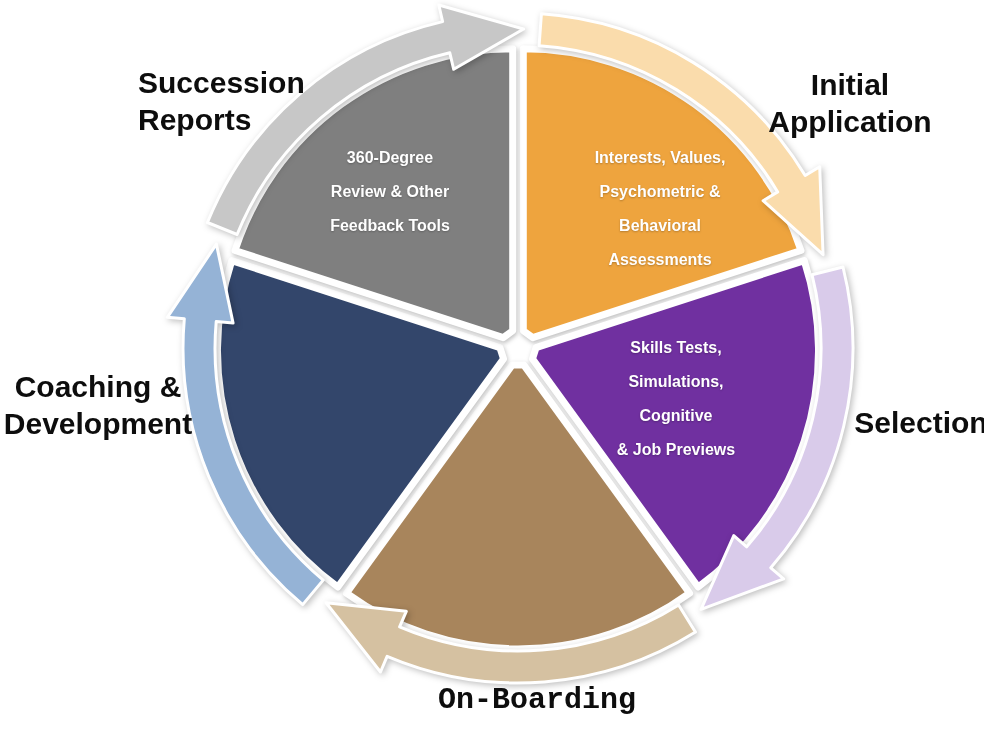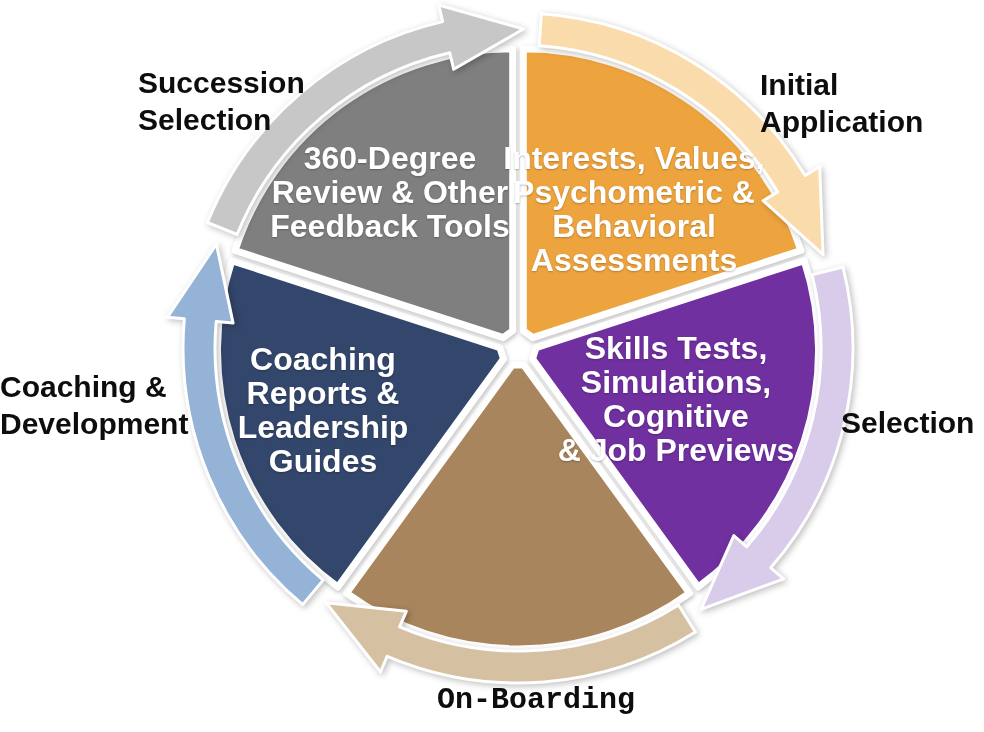--- a/index.html
+++ b/index.html
@@ -24,37 +24,37 @@
     filter: drop-shadow(1px 2px 2px rgba(0,0,0,0.25));
   }
   .arrow-path {
     filter: drop-shadow(2px 2px 3px rgba(0,0,0,0.25));
   }
   .wedge-text {
     position: absolute;
     transform: translate(-50%, -50%);
     color: #ffffff;
     font-weight: 700;
-    font-size: 32px;
+    font-size: 16px;
     line-height: 34px;
     text-align: center;
     white-space: pre-line;
     text-shadow: 0 1px 2px rgba(0,0,0,0.25);
   }
   .stage-label {
     position: absolute;
     color: #0d0d0d;
     font-weight: 700;
     font-size: 30px;
     line-height: 37px;
-    text-align: left;
+    text-align: center;
     white-space: pre-line;
   }
   
-  .wt-initial      { left: 634px; top: 209px; }
+  .wt-initial      { left: 660px; top: 209px; }
   .wt-selection    { left: 676px; top: 399px; }
   .wt-onboarding   { left: 518px; top: 540px; }
   .wt-coaching     { left: 323px; top: 410px; }
   .wt-succession   { left: 390px; top: 192px; }
   
   .lbl-initial     { left: 760px; top: 66px;  width: 180px; }
   .lbl-selection   { left: 841px; top: 404px; width: 160px; }
   .lbl-onboarding  { left: 437px; top: 682px; width: 200px; font-family: Liberation Mono, monospace; }
   .lbl-coaching    { left: 0px;   top: 368px; width: 196px; }
   .lbl-succession  { left: 138px; top: 64px;  width: 220px; text-align: left; }
@@ -85,35 +85,31 @@
 Psychometric &amp;
 Behavioral
 Assessments</div>
 
   <div class="wedge-text wt-selection">Skills Tests,
 Simulations,
 Cognitive
 &amp; Job Previews</div>
 
 
-  <div class="wedge-text wt-coaching">Coaching
-Reports &amp;
-Leadership
-Guides</div>
 
   <div class="wedge-text wt-succession">360-Degree
 Review &amp; Other
 Feedback Tools</div>
 
   <div class="stage-label lbl-initial">Initial
 Application</div>
 
   <div class="stage-label lbl-selection">Selection</div>
 
   <div class="stage-label lbl-onboarding">On-Boarding</div>
 
   <div class="stage-label lbl-coaching">Coaching &amp;
 Development</div>
 
   <div class="stage-label lbl-succession">Succession
-Selection</div>
+Reports</div>
 
 </div>
 
 </body></html>

